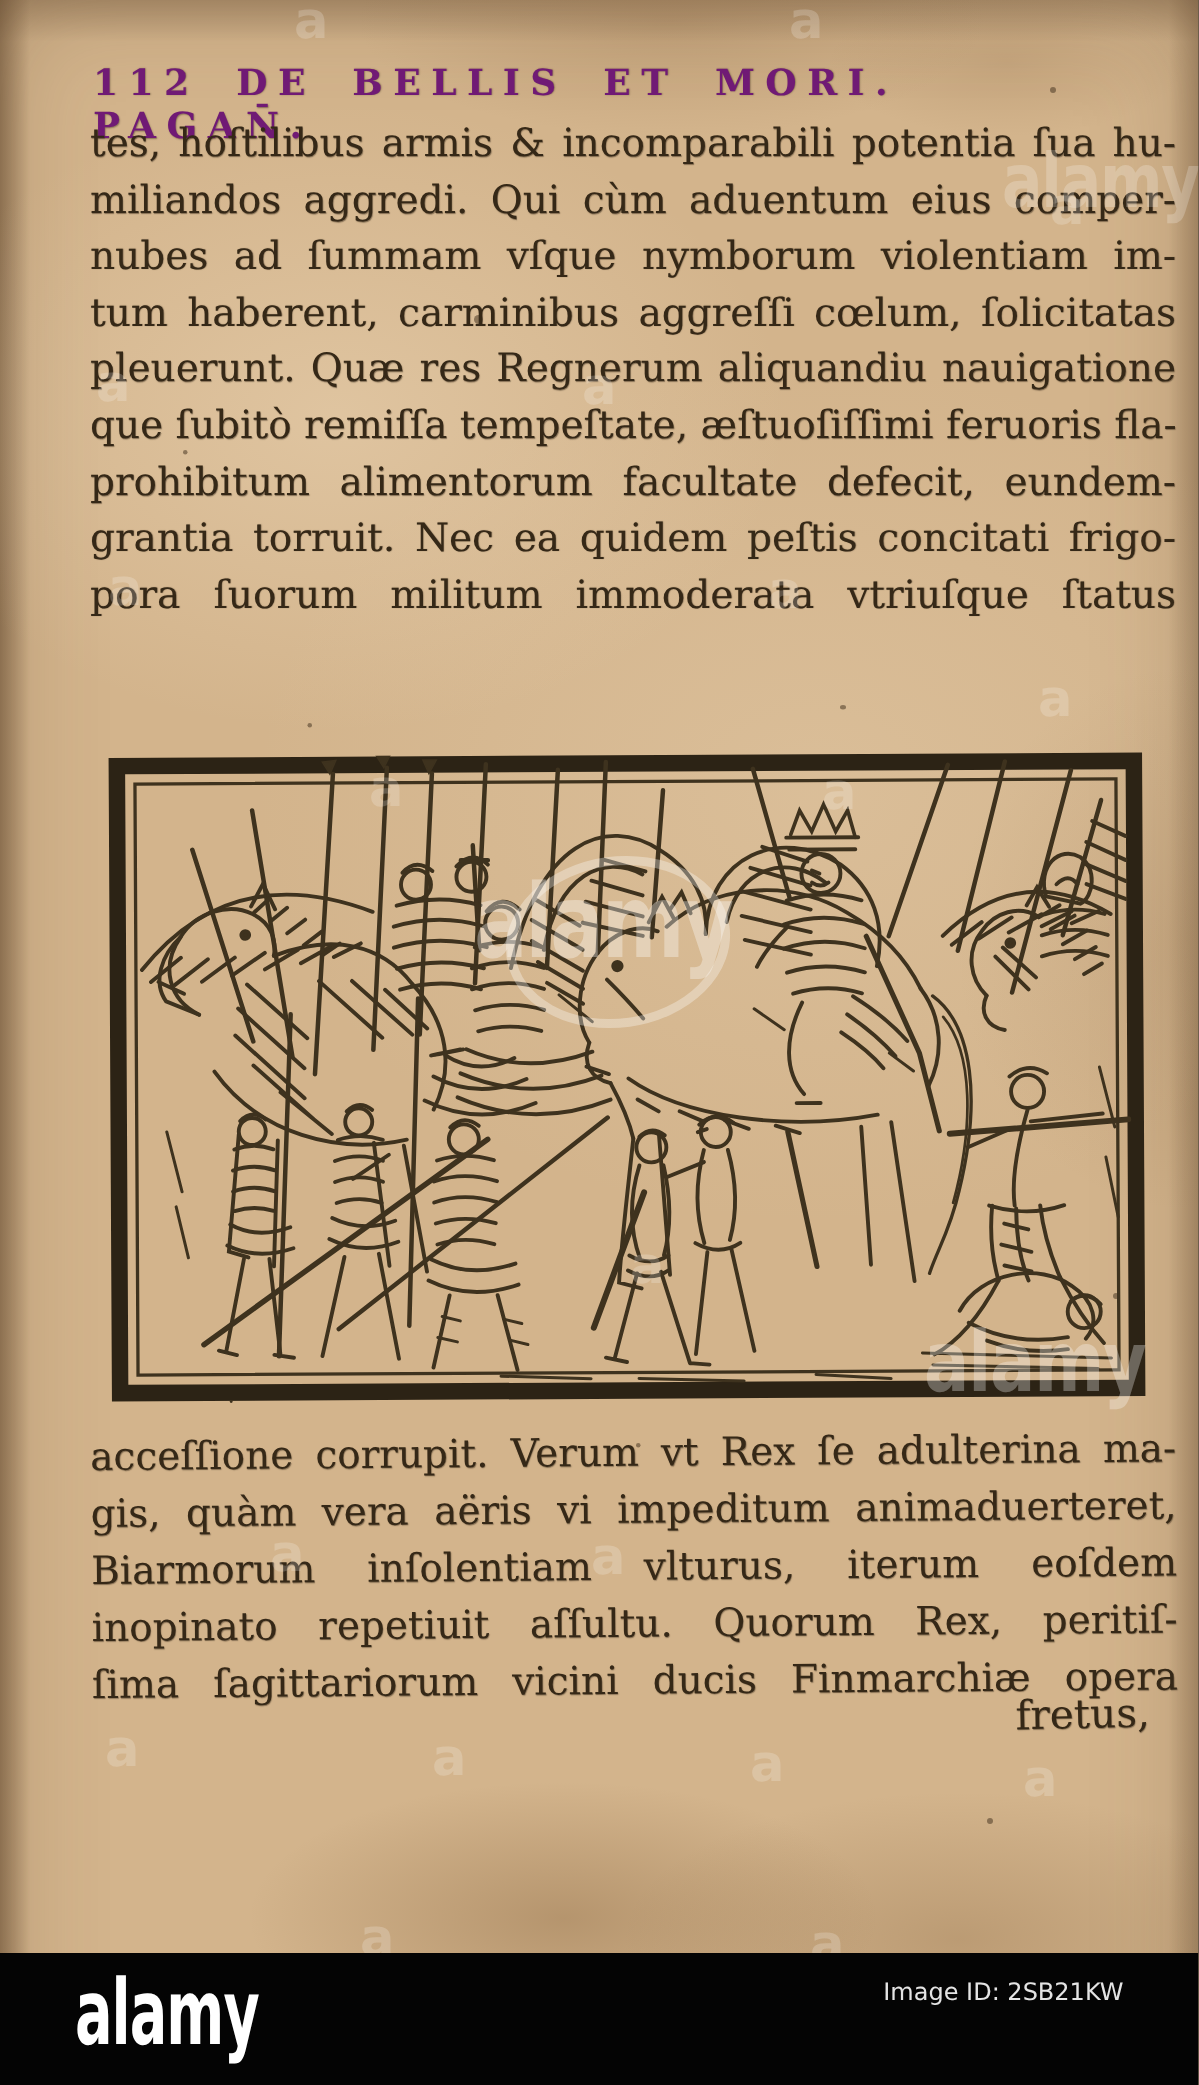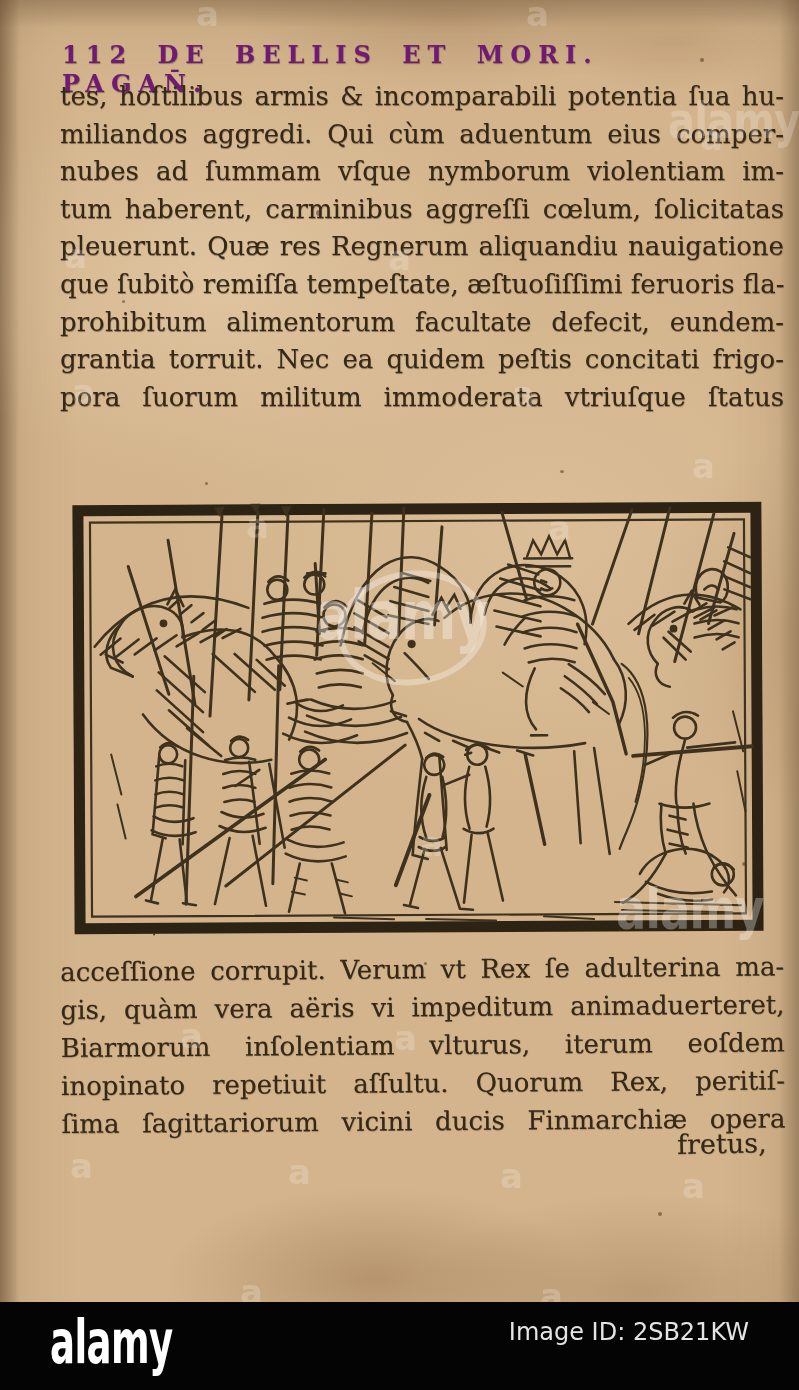--- a/index.html
+++ b/index.html
@@ -43,21 +43,21 @@
   .wm-frag-br{left:616px;top:876px;font-size:56px;opacity:.30;transform:scaleX(.8);transform-origin:0 0;letter-spacing:-1px;}
   .wm-tile{position:absolute;color:#fff;font-family:"DejaVu Sans", sans-serif;font-weight:bold;
     font-size:34px;opacity:.20;}
   
   .footer-bar{position:absolute;left:0;top:1302px;width:799px;height:88px;background:#040404;}
   .alamy-logo{position:absolute;left:50px;top:10px;font-family:"DejaVu Sans", sans-serif;
     font-weight:bold;font-size:58px;line-height:1;color:#fff;letter-spacing:-1px;
     transform:scaleX(.64) scaleY(1.04);transform-origin:0 0;}
   .footer-meta{position:absolute;right:50px;top:16px;text-align:right;
     font-family:"DejaVu Sans", sans-serif;}
-  .image-id-line{font-size:24px;color:#e4e4e4;}
+  .image-id-line{font-size:16px;color:#e4e4e4;}
   .site-url{font-size:23px;font-weight:bold;color:#fff;margin-top:5px;}
 </style>
 </head>
 <body>
 
 <div class="stage">
   <div class="paper-bg"></div>
 
   <div>
     <span class="speck" style="left:316px;top:210px;width:6px;height:6px;"></span>

